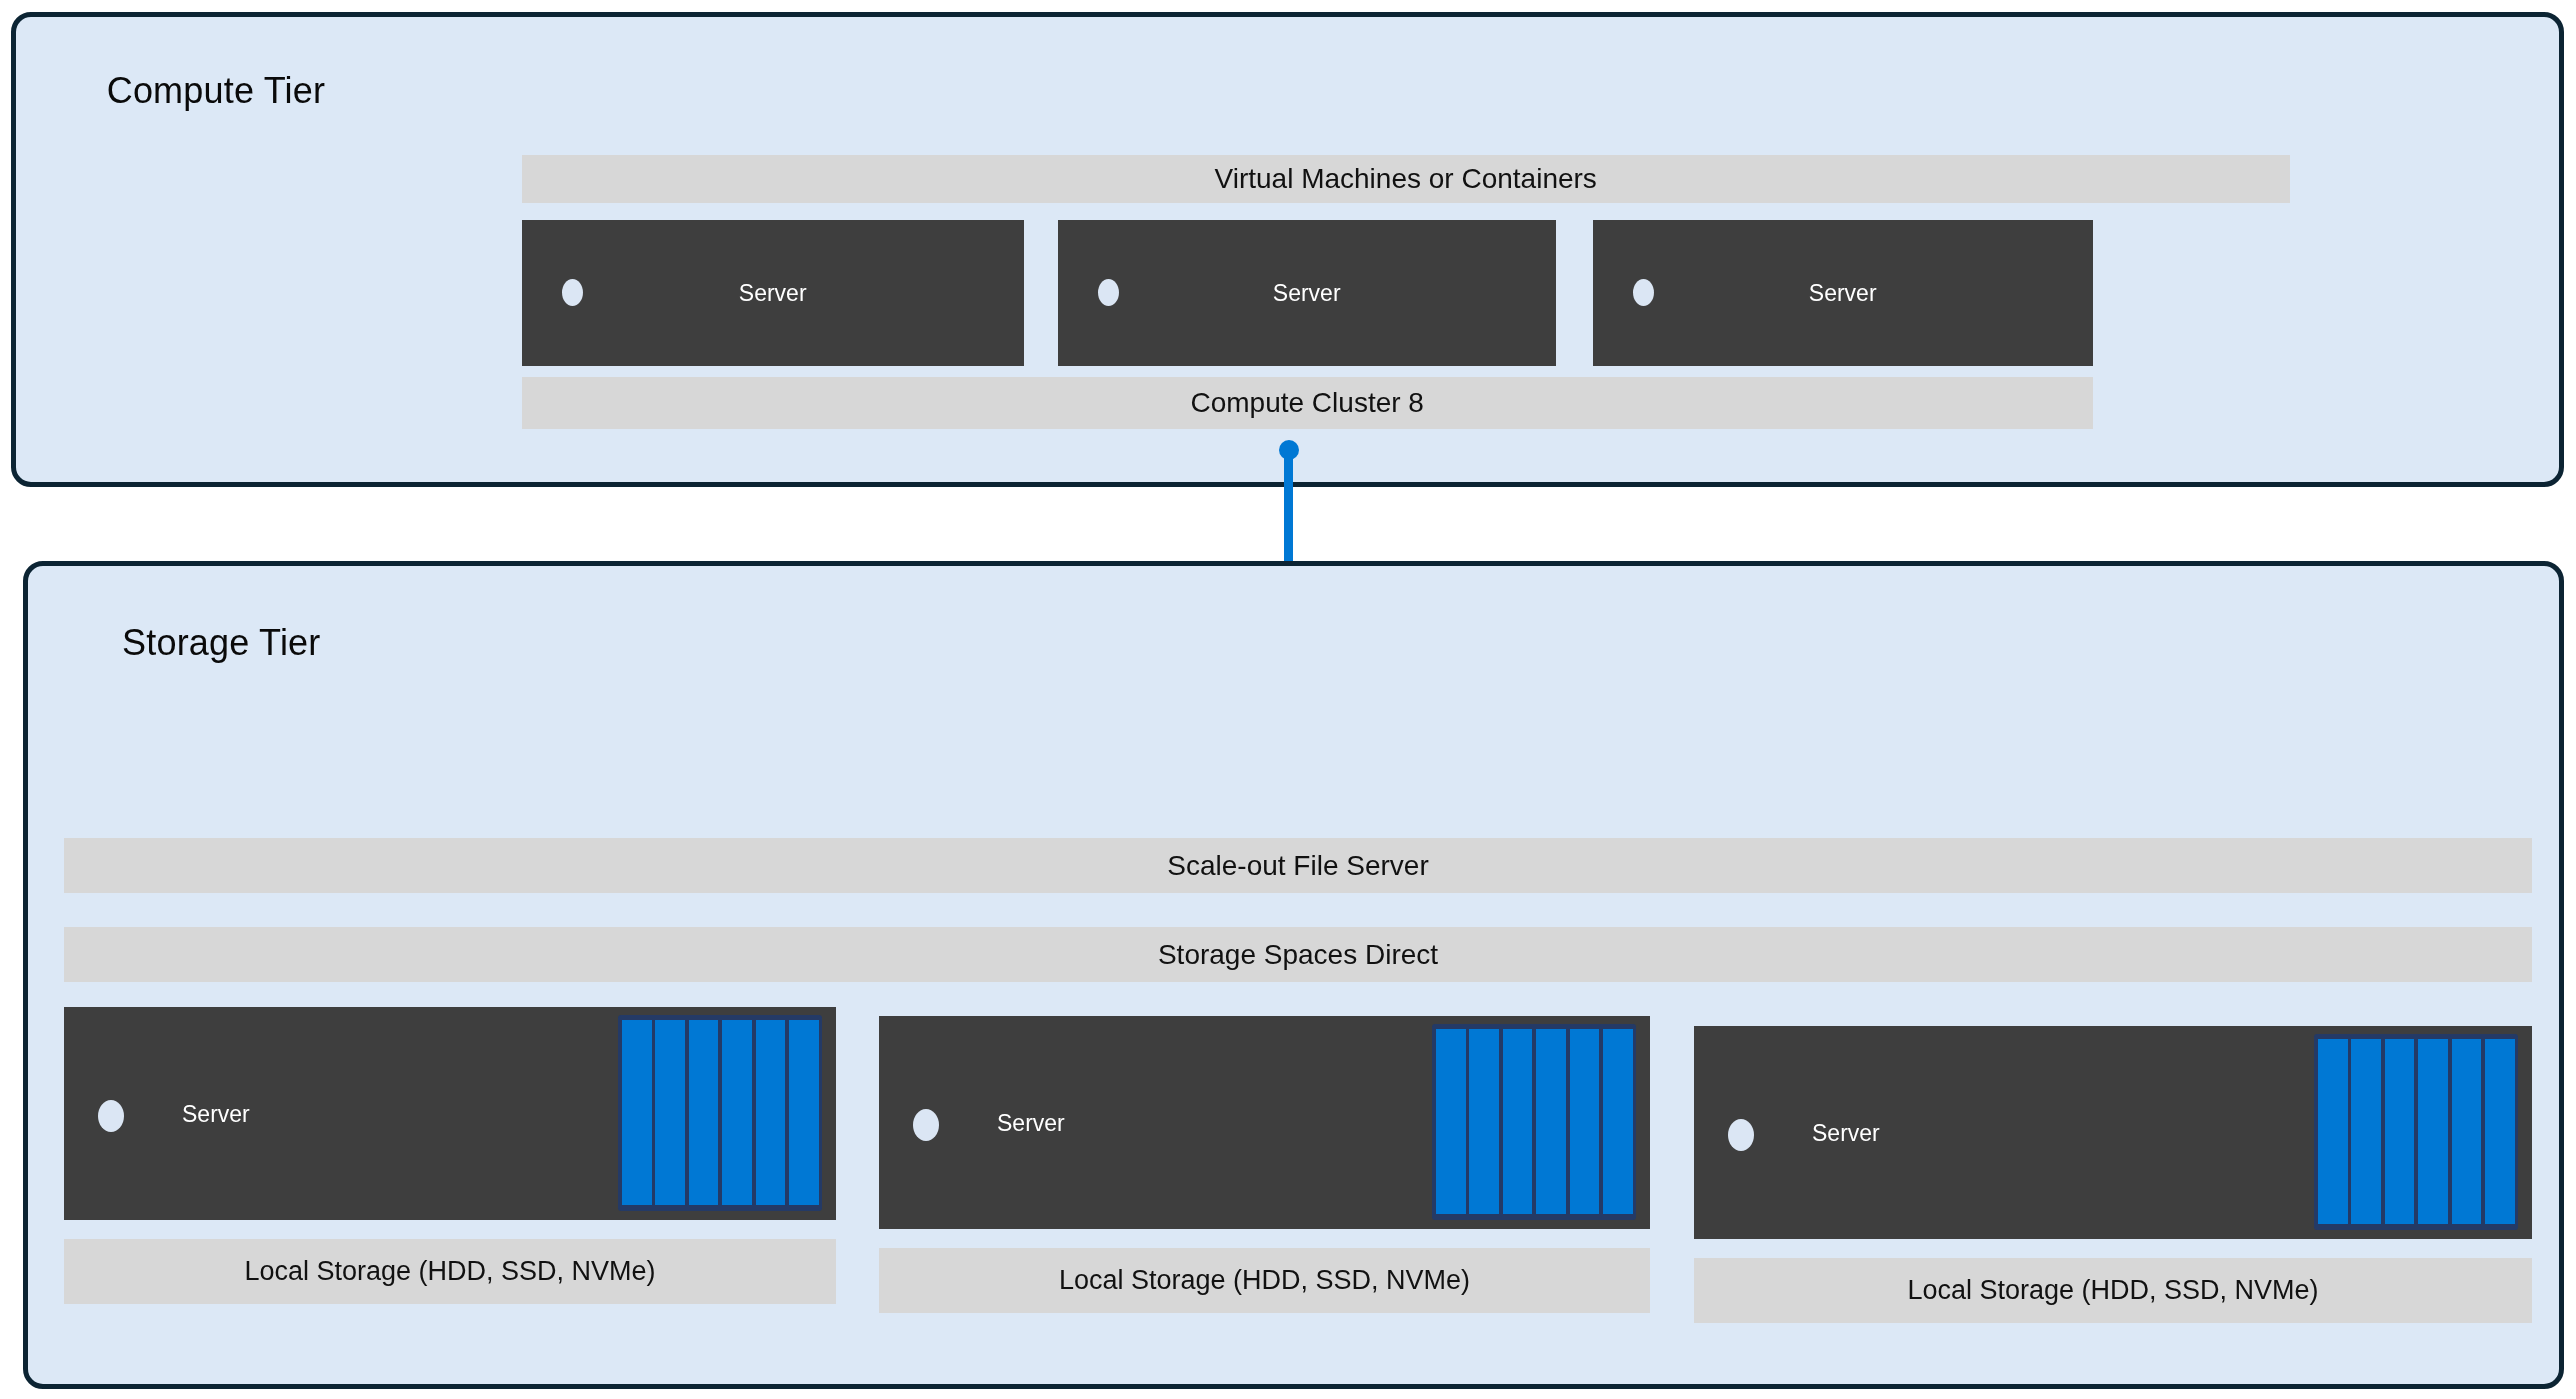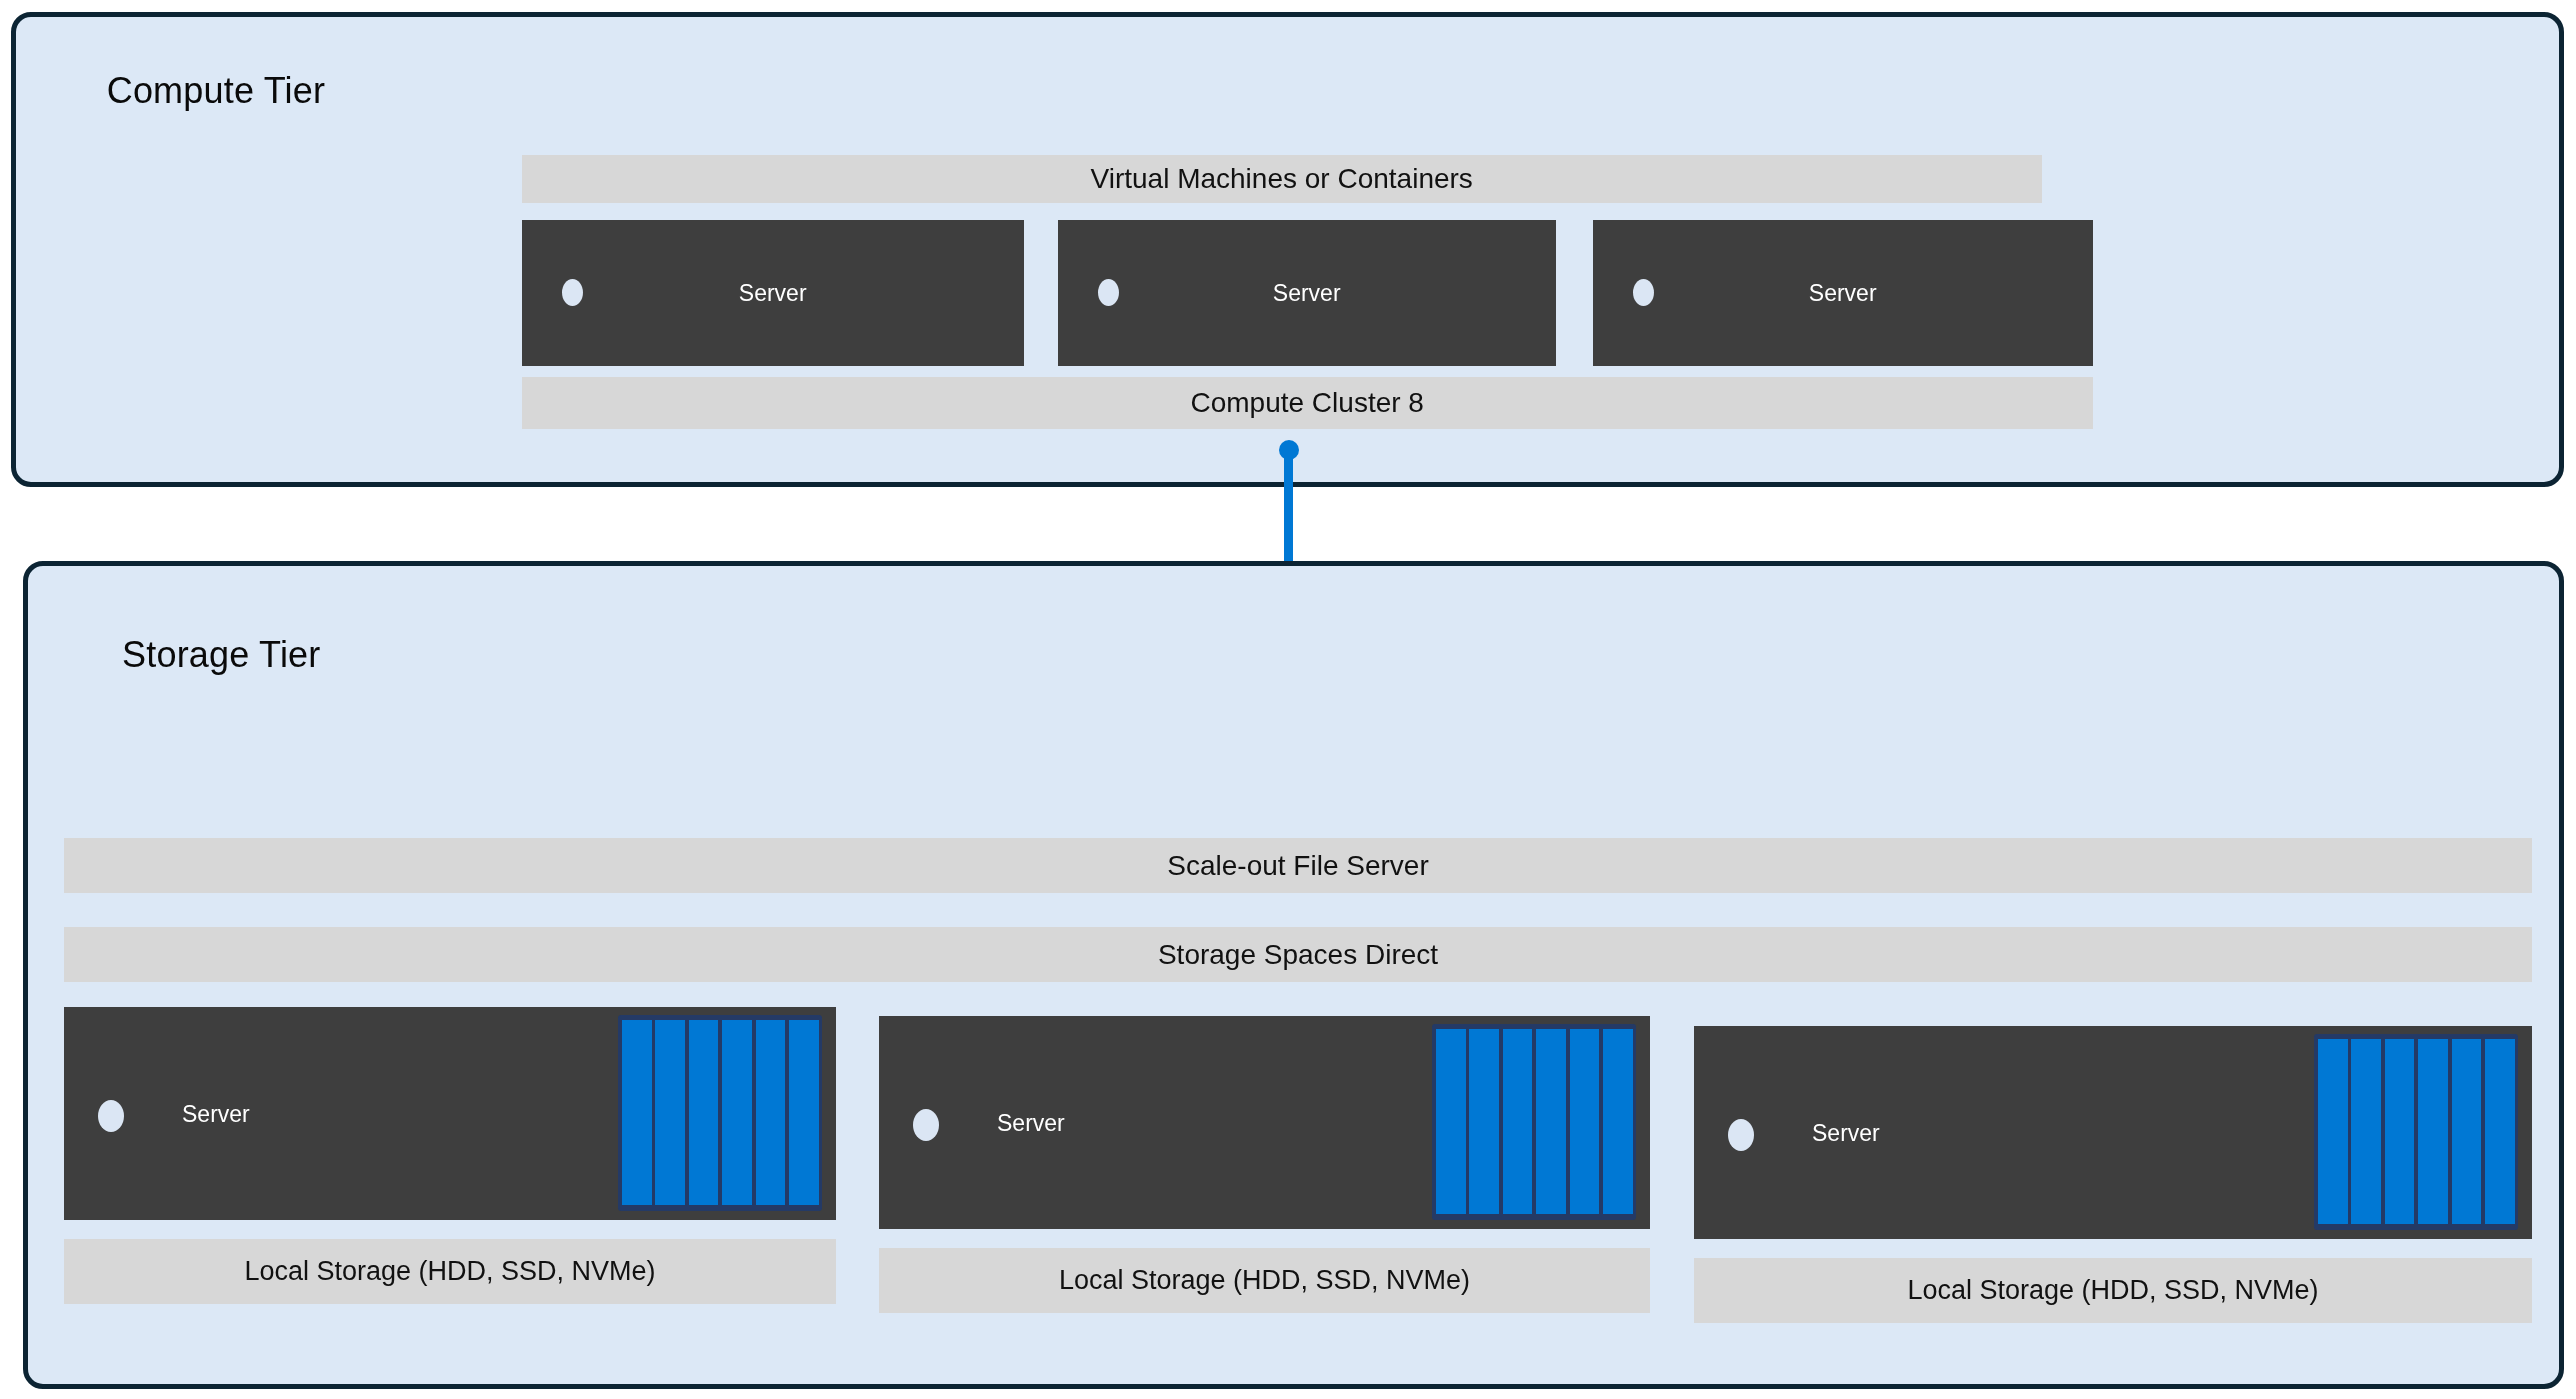--- a/index.html
+++ b/index.html
@@ -38,21 +38,21 @@
   }
 
   .tier-title {
     position: absolute;
     font-size: 36px;
     color: #0a0a0a;
     letter-spacing: 0.2px;
     white-space: nowrap;
   }
   #compute-tier .tier-title { left: 91px; top: 53px; }
-  #storage-tier  .tier-title { left: 94px; top: 68px; }
+  #storage-tier  .tier-title { left: 94px; top: 56px; }
 
   
   .band {
     position: absolute;
     box-sizing: border-box;
     background: #d7d7d7;
     display: flex;
     align-items: center;
     justify-content: center;
     color: #111111;
@@ -79,21 +79,21 @@
     position: absolute;
     color: #ffffff;
     font-size: 23px;
     white-space: nowrap;
   }
 
   
   #vm-band {
     left: 506px;
     top: 138px;
-    width: 1520px;
+    width: 1768px;
     height: 48px;
   }
   #cluster-band {
     left: 506px;
     top: 360px;
     width: 1571px;
     height: 52px;
   }
   .compute-server {
     top: 203px;

